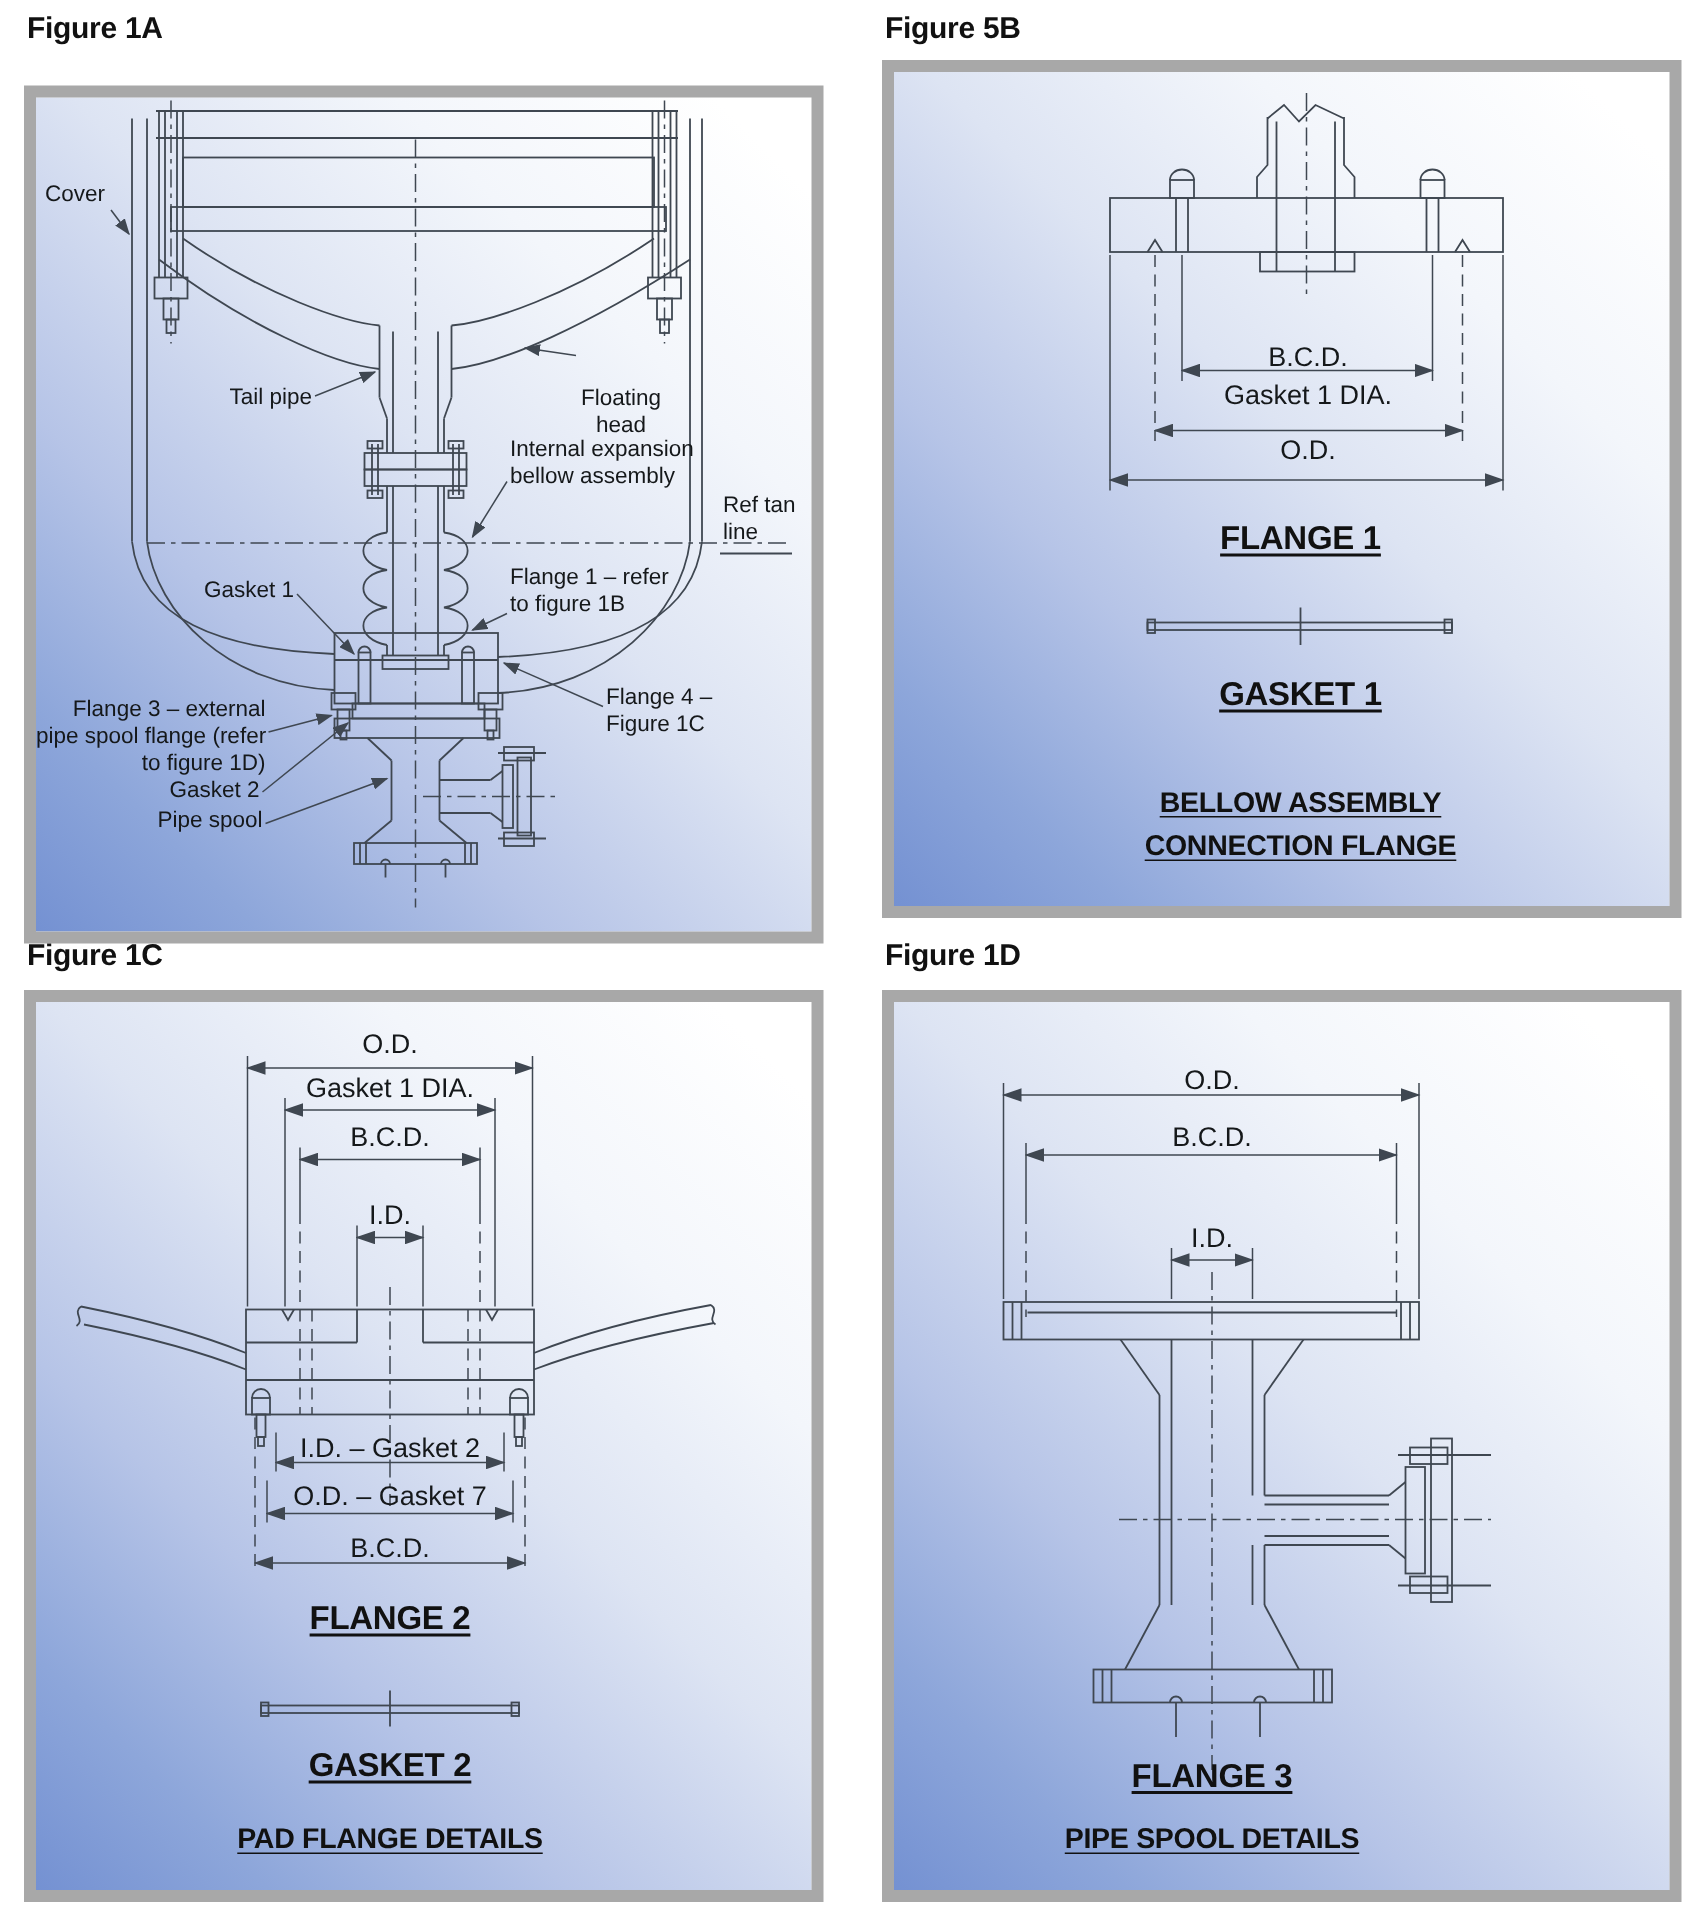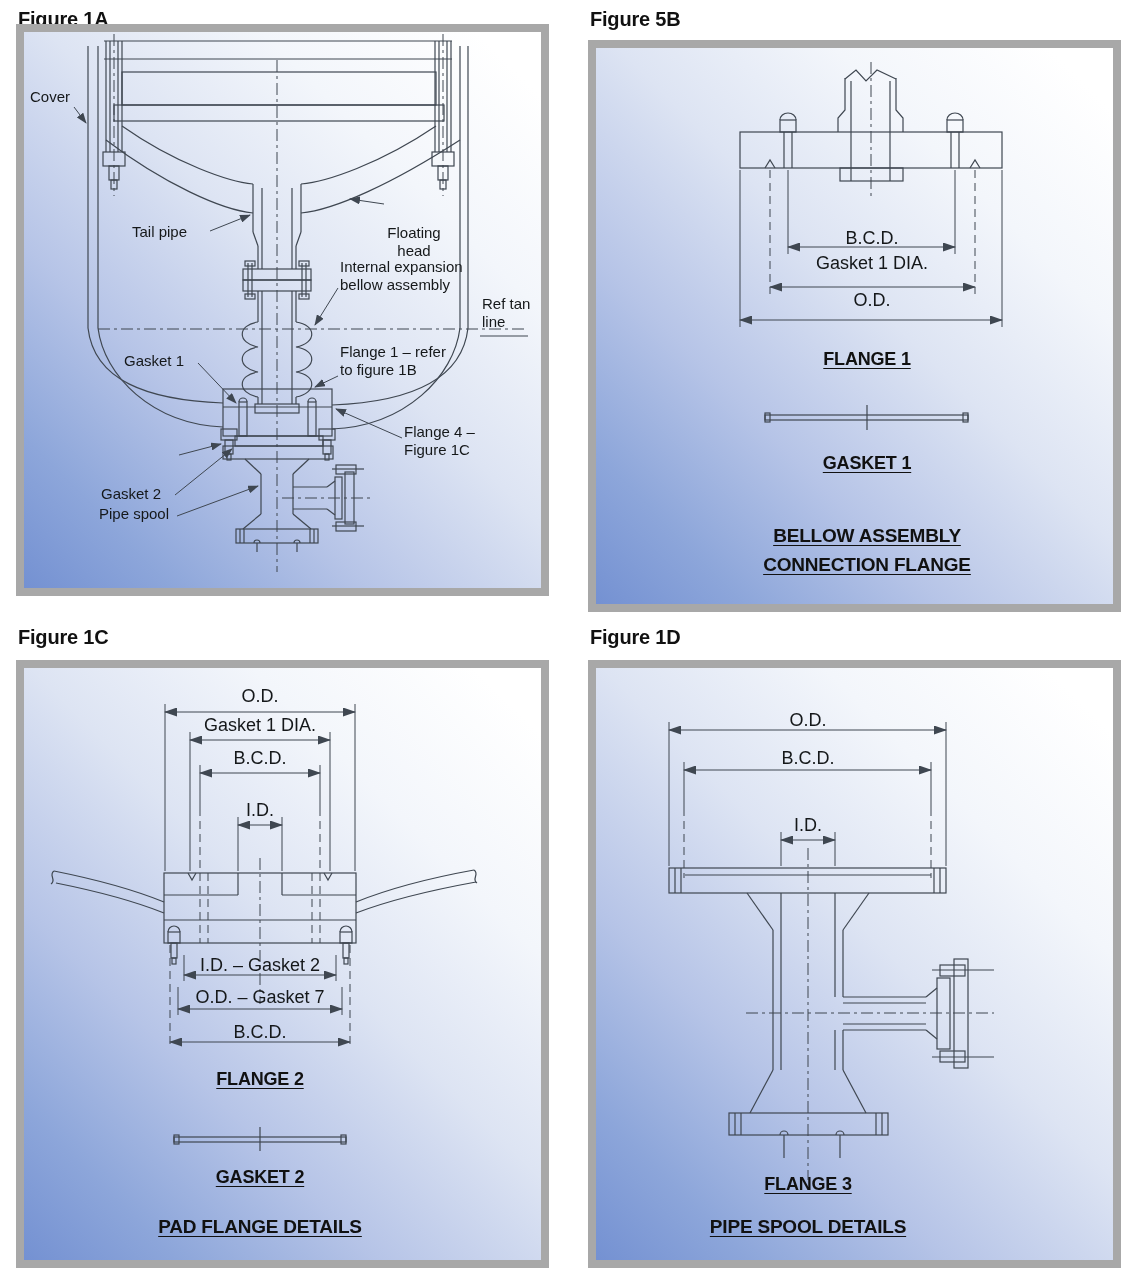--- a/index.html
+++ b/index.html
@@ -10,39 +10,39 @@
   .panel{position:absolute;box-sizing:border-box;border:8px solid #a8a8a8;
          background:linear-gradient(45deg,#7491d2 0%,#8da6da 14%,#b6c4e7 32%,#dde4f3 54%,#f3f6fb 74%,#ffffff 94%);}
   .inner{position:absolute;inset:0;}
   .inner > svg{position:absolute;left:0;top:0;}
   svg line,svg path,svg rect{stroke:#3f4751;fill:none;stroke-width:1.2;}
   svg .thin{stroke-width:1;}
   svg .cl{stroke-width:1;stroke-dasharray:12 4 3 4;}
   svg .dsh{stroke-width:1;stroke-dasharray:8 5;}
   svg .fill{fill:#3f4751;stroke:none;}
   .lbl{position:absolute;font-size:15px;line-height:18px;white-space:nowrap;color:#15181a;}
-  .ta-r{text-align:left;}
+  .ta-r{text-align:right;}
   .ta-c{text-align:center;margin-top:29px;}
   .dim{position:absolute;transform:translateX(-50%);font-size:18px;line-height:17px;white-space:nowrap;color:#15181a;}
-  .cap{position:absolute;transform:translateX(-50%);font-weight:bold;font-size:18px;line-height:20px;
+  .cap{position:absolute;transform:translateX(-50%);font-weight:bold;font-size:22px;line-height:20px;
        white-space:nowrap;letter-spacing:-0.2px;text-decoration:underline;text-underline-offset:3px;
        -webkit-text-decoration:underline;color:#111;}
   .cap.big{font-size:19px;}
 </style>
 </head>
 <body>
 
 <div class="stage">
 
   <div class="fig-title" style="left:18px;top:7px">Figure 1A</div>
   <div class="fig-title" style="left:590px;top:7px">Figure 5B</div>
   <div class="fig-title" style="left:18px;top:625px">Figure 1C</div>
   <div class="fig-title" style="left:590px;top:625px">Figure 1D</div>
 
-  <section class="panel" style="left:16px;top:24px;width:533px;height:572px">
+  <section class="panel" style="left:16px;top:57px;width:533px;height:572px">
     <div class="inner">
       <svg width="517" height="556" viewBox="0 0 517 556">
         <defs>
           <marker id="la" orient="auto" markerWidth="11" markerHeight="8" refX="10" refY="4">
             <path class="fill" d="M0,0 L11,4 L0,8 Z"></path>
           </marker>
         </defs>
         <g>
           <line class="cl" x1="253" y1="28" x2="253" y2="540"></line>
           <line class="cl" x1="90" y1="2" x2="90" y2="164"></line>
@@ -196,20 +196,25 @@
         <div>line</div>
       </div>
       <div class="lbl ta-r" style="left:100px;top:320px;width:72px">Gasket 1</div>
       <div class="lbl" style="left:316px;top:311px">
         <div>Flange 1 – refer</div>
         <div>to figure 1B</div>
       </div>
       <div class="lbl" style="left:380px;top:391px">
         <div>Flange 4 –</div>
         <div>Figure 1C</div>
+      </div>
+      <div class="lbl ta-r" style="left:0px;top:399px;width:153px">
+        <div>Flange 3 – external</div>
+        <div>pipe spool flange (refer</div>
+        <div>to figure 1D)</div>
       </div>
       <div class="lbl ta-r" style="left:77px;top:453px;width:72px">Gasket 2</div>
       <div class="lbl ta-r" style="left:75px;top:473px;width:76px">Pipe spool</div>
     </div>
   </section>
 
   <section class="panel" style="left:588px;top:40px;width:533px;height:572px">
     <div class="inner">
       <svg width="517" height="556" viewBox="0 0 517 556">
         <defs>

